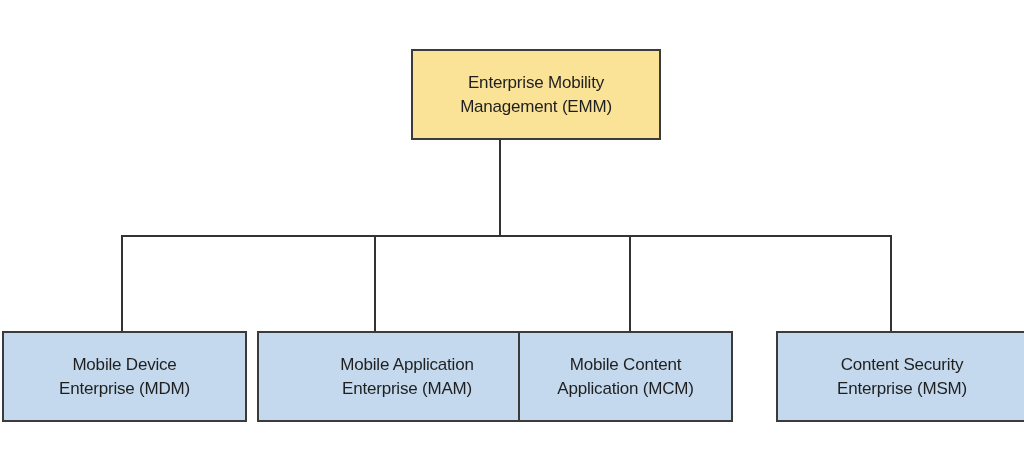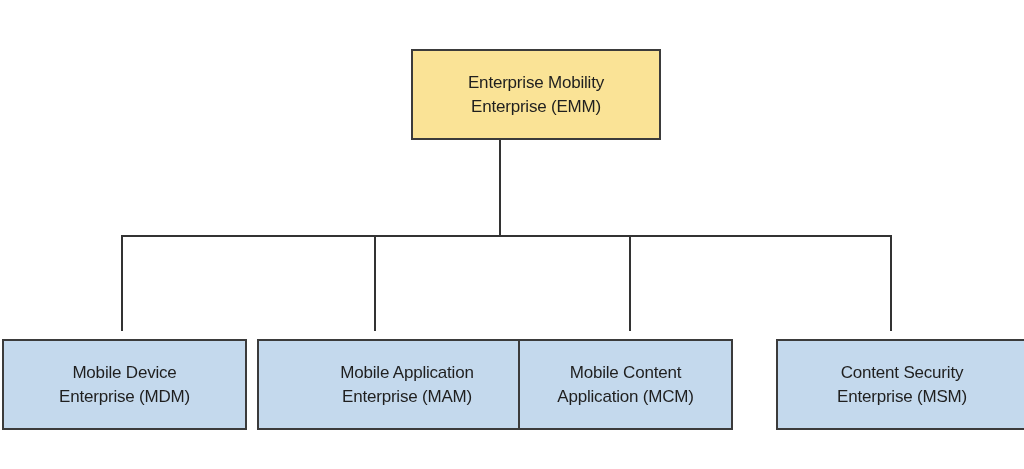--- a/index.html
+++ b/index.html
@@ -48,21 +48,20 @@
     left: 375px;
     top: 49px;
     width: 250px;
     height: 91px;
     margin-left: 36px;
   }
   .node.child {
     background: var(--child-fill, #C4D9ED);
     top: 331px;
     height: 91px;
-    margin-top: 8px;
   }
   #node-mdm { left: 2px;   width: 245px; }
   #node-mam { left: 257px; width: 300px; }
   #node-mcm { left: 518px; width: 215px; }
   #node-msm { left: 776px; width: 252px; }
 </style>
 </head>
 <body>
 
 <div class="canvas">
@@ -71,21 +70,21 @@
     <line x1="500" y1="140" x2="500" y2="237"></line>
     <line x1="121" y1="236" x2="892" y2="236"></line>
     <line x1="122" y1="235" x2="122" y2="331"></line>
     <line x1="375" y1="235" x2="375" y2="331"></line>
     <line x1="630" y1="235" x2="630" y2="331"></line>
     <line x1="891" y1="235" x2="891" y2="331"></line>
   </svg>
 
   <div class="node root" id="node-emm">
     <div>Enterprise Mobility</div>
-    <div>Enterprise (EMM)</div>
+    <div>Management (EMM)</div>
   </div>
 
   <div class="node child" id="node-mdm">
     <div>Mobile Device</div>
     <div>Enterprise (MDM)</div>
   </div>
 
   <div class="node child" id="node-mam">
     <div>Mobile Application</div>
     <div>Enterprise (MAM)</div>

